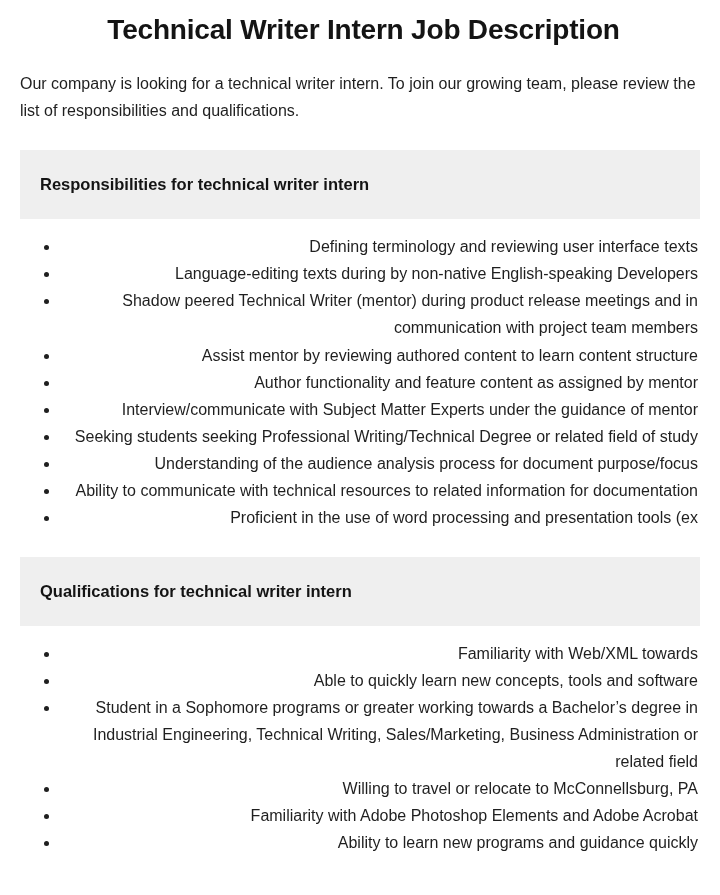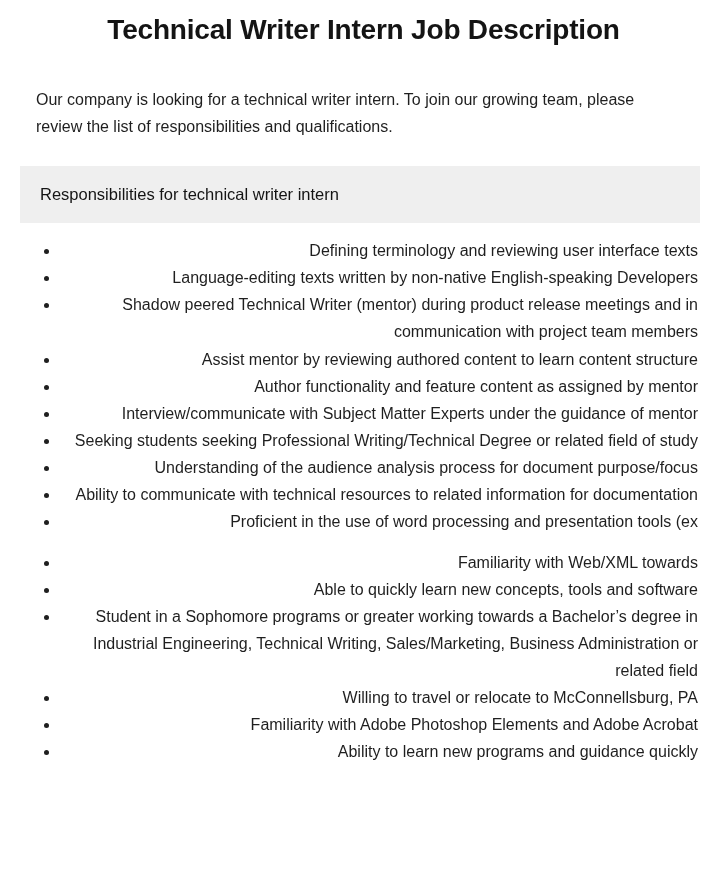--- a/index.html
+++ b/index.html
@@ -24,30 +24,30 @@
     font-weight: 700;
     text-align: center;
     color: #141414;
     margin: 0;
     padding: 14px 13px 0 20px;
     letter-spacing: -0.2px;
   }
   .intro {
     font-size: 16px;
     line-height: 1.7;
-    margin: 16px;
+    margin: 0;
     padding: 24px 22px 0 20px;
     color: #1f1f1f;
   }
   .section-heading {
     background: #efefef;
     margin: 26px 20px 0 20px;
-    padding: 19px 20px;
+    padding: 25px 20px;
     font-size: 16.5px;
-    font-weight: 400;
+    font-weight: 700;
     color: #141414;
   }
   ul.bullet-list {
     margin: 14px 22px 10px 20px;
     padding: 0 0 0 40px;
     list-style: disc;
     text-align: right;
   }
   ul.bullet-list li {
     font-size: 16px;
@@ -62,31 +62,32 @@
 <div class="page">
 
   <h1 class="doc-title">Technical Writer Intern Job Description</h1>
 
   <p class="intro">Our company is looking for a technical writer intern. To join our growing team, please review the list of responsibilities and qualifications.</p>
 
   <div class="section-heading">Responsibilities for technical writer intern</div>
 
   <ul class="bullet-list">
       <li>Defining terminology and reviewing user interface texts</li>
-      <li>Language-editing texts written by non-native English-speaking Developers</li>
+      <li>Language-editing texts during by non-native English-speaking Developers</li>
       <li>Shadow peered Technical Writer (mentor) during product release meetings and in communication with project team members</li>
       <li>Assist mentor by reviewing authored content to learn content structure</li>
       <li>Author functionality and feature content as assigned by mentor</li>
       <li>Interview/communicate with Subject Matter Experts under the guidance of mentor</li>
       <li>Seeking students seeking Professional Writing/Technical Degree or related field of study</li>
       <li>Understanding of the audience analysis process for document purpose/focus</li>
       <li>Ability to communicate with technical resources to related information for documentation</li>
       <li>Proficient in the use of word processing and presentation tools (ex</li>
     </ul>
 
+  <div class="section-heading">Qualifications for technical writer intern</div>
 
   <ul class="bullet-list">
       <li>Familiarity with Web/XML towards</li>
       <li>Able to quickly learn new concepts, tools and software</li>
       <li>Student in a Sophomore programs or greater working towards a Bachelor’s degree in Industrial Engineering, Technical Writing, Sales/Marketing, Business Administration or related field</li>
       <li>Willing to travel or relocate to McConnellsburg, PA</li>
       <li>Familiarity with Adobe Photoshop Elements and Adobe Acrobat</li>
       <li>Ability to learn new programs and guidance quickly</li>
     </ul>
 

